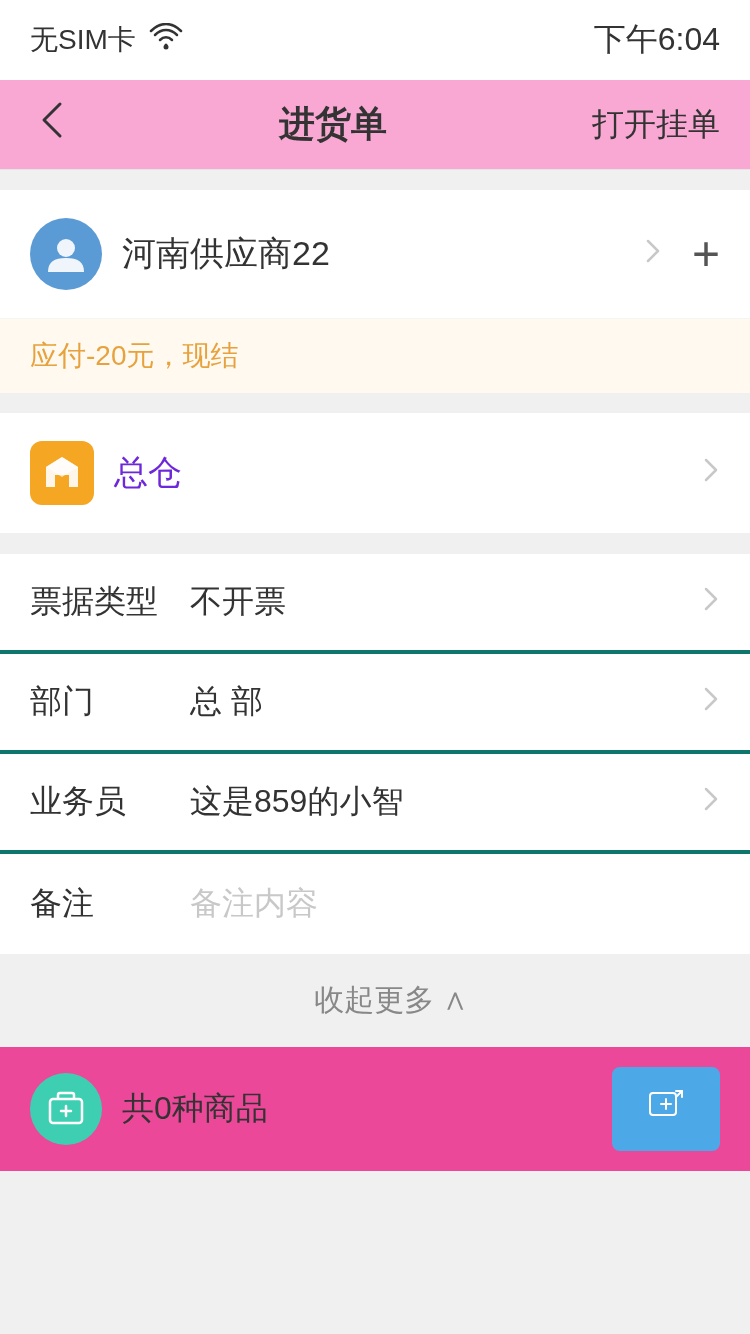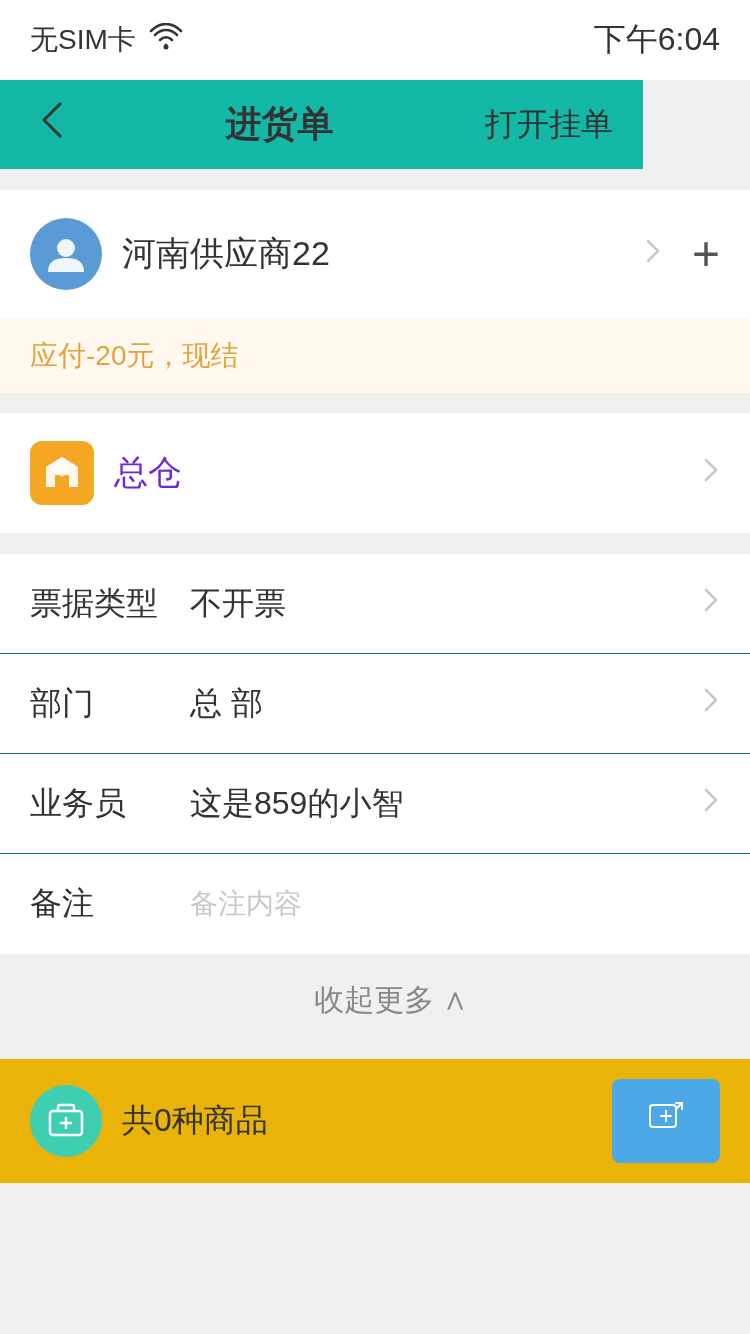--- a/index.html
+++ b/index.html
@@ -37,23 +37,23 @@
     }
     .status-right {
       display: flex;
       align-items: center;
       gap: 10px;
       font-size: 26px;
     }
 
     
     .nav-bar {
-      width: 643px;
+      width: 750px;
       height: 90px;
-      background: #14b8a6;
+      background: #f9a8d4;
       display: flex;
       align-items: center;
       justify-content: space-between;
       padding: 0 30px;
       border-bottom: 1px solid #e5e5e5;
     }
     .nav-back {
       font-size: 40px;
       color: #333;
       cursor: pointer;
@@ -170,64 +170,64 @@
     
     .form-section {
       background: #fff;
       margin-top: 20px;
     }
     .form-row {
       display: flex;
       align-items: center;
       padding: 0 30px;
       height: 100px;
-      border-bottom: 1px solid #0f766e;
+      border-bottom: 4px solid #0f766e;
     }
     .form-row:last-child {
       border-bottom: none;
     }
     .form-label {
       font-size: 32px;
       color: #333;
       width: 140px;
       flex-shrink: 0;
     }
     .form-value {
       flex: 1;
       font-size: 32px;
       color: #333;
       padding-left: 20px;
     }
     .form-placeholder {
       flex: 1;
-      font-size: 28px;
+      font-size: 32px;
       color: #c8c8c8;
       padding-left: 20px;
     }
 
     
     .collapse-row {
       background: #f0f0f0;
       display: flex;
       align-items: center;
       justify-content: center;
       padding: 26px 30px;
       font-size: 30px;
       color: #888;
       cursor: pointer;
       margin-left: 32px;
     }
 
     
     .bottom-bar {
-      background: #eab308;
+      background: #ec4899;
       display: flex;
       align-items: center;
       padding: 20px 30px;
-      margin-top: 12px;
+      margin-top: 0;
     }
     .product-icon-wrap {
       width: 72px;
       height: 72px;
       border-radius: 50%;
       background: #3ecfb2;
       display: flex;
       align-items: center;
       justify-content: center;
       margin-right: 20px;

